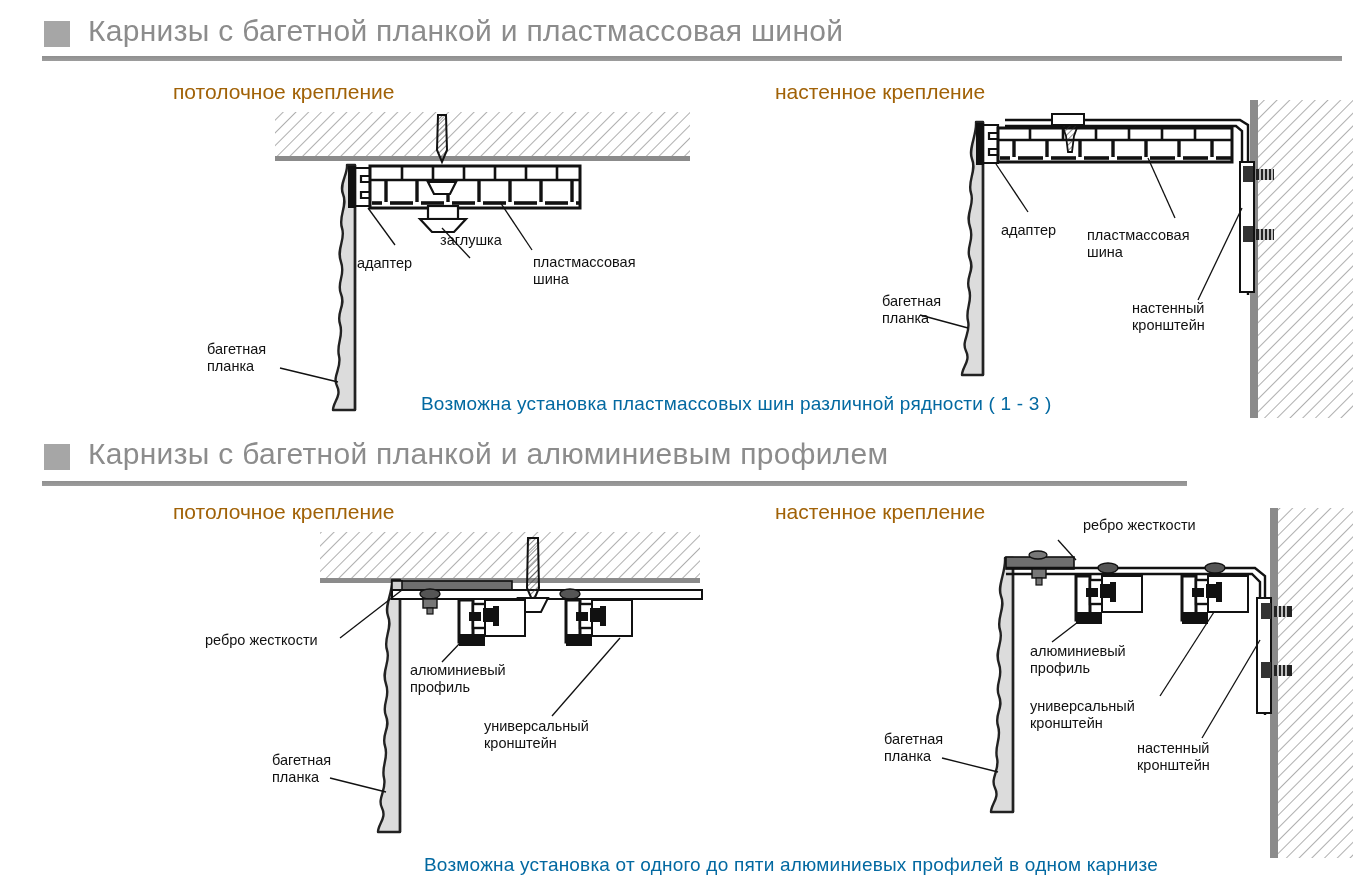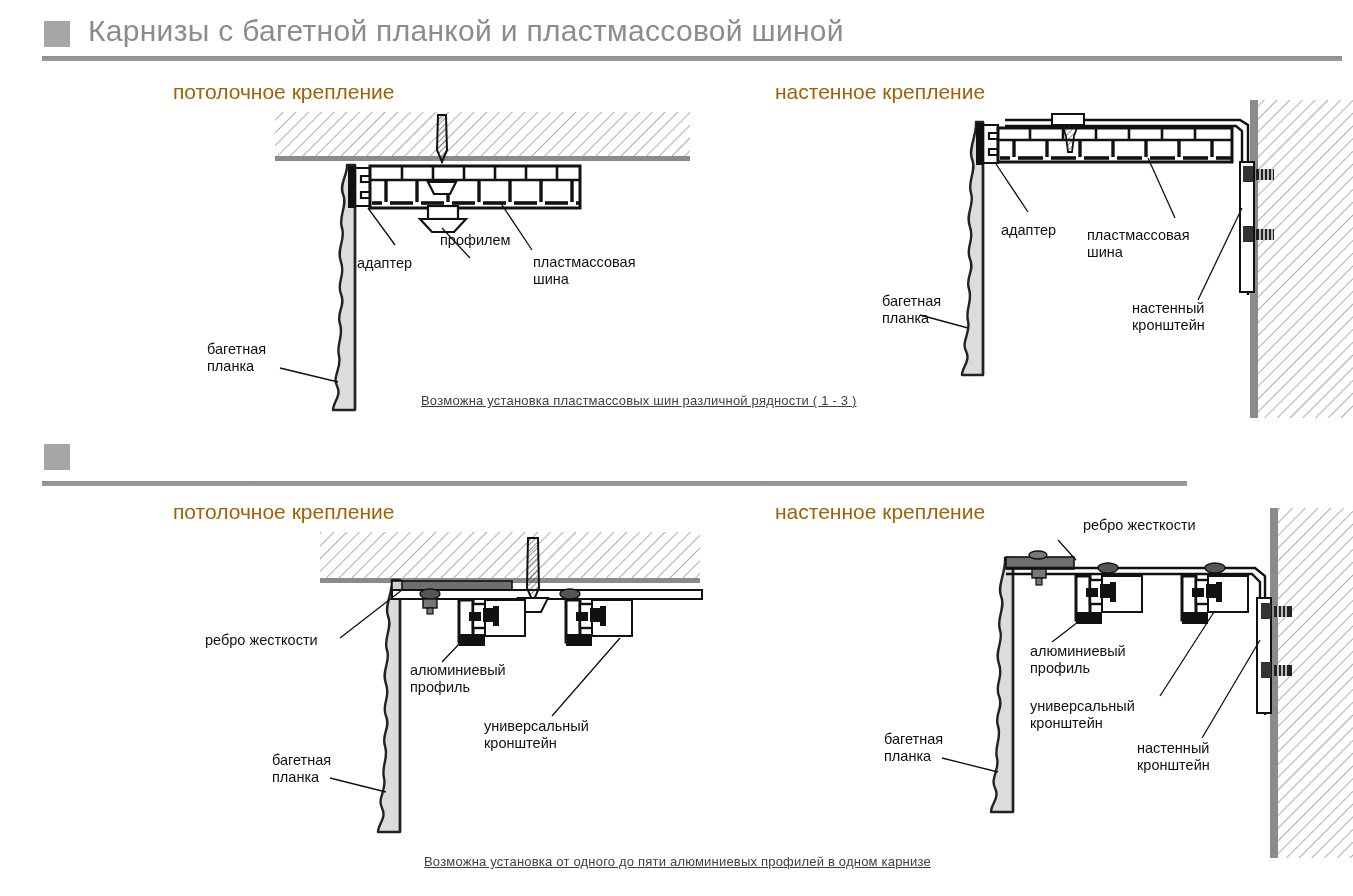--- a/index.html
+++ b/index.html
@@ -21,21 +21,21 @@
     font-family:"Liberation Sans","DejaVu Sans",sans-serif;
   }
   .sec-rule{height:5px;background:linear-gradient(#8f8f8f,#9d9d9d);}
 
   
   .mount-label{
     font-size:21px;color:#a16207;white-space:nowrap;
   }
   
   .note{
-    font-size:13px;color:#404040;white-space:nowrap;letter-spacing:.2px;text-decoration:underline;
+    font-size:19px;color:#0369a1;white-space:nowrap;letter-spacing:.2px;
   }
   
   .plabel{
     font-size:14.5px;color:#111;line-height:17px;white-space:nowrap;
   }
   svg{display:block;overflow:visible;}
 </style>
 </head>
 <body>
 
@@ -46,21 +46,21 @@
       <pattern id="hatchD" width="9" height="9" patternTransform="rotate(45)" patternUnits="userSpaceOnUse">
         <line x1="0" y1="0" x2="0" y2="9" stroke="#9a9a9a" stroke-width="1.6"></line>
       </pattern>
       <pattern id="hatchScrew" width="4" height="4" patternTransform="rotate(45)" patternUnits="userSpaceOnUse">
         <line x1="0" y1="0" x2="0" y2="4" stroke="#333" stroke-width="1.1"></line>
       </pattern>
     </defs>
   </svg>
 
   <div class="abs sec-bullet" style="left:44px;top:21px;"></div>
-  <div class="abs sec-title" style="left:88px;top:14px;">Карнизы с багетной планкой и пластмассовой шиной</div>
+  <div class="abs sec-title" style="left:88px;top:14px;">Карнизы с багетной планкой и пластмассовая шиной</div>
   <div class="abs sec-rule" style="left:42px;top:56px;width:1300px;"></div>
 
   <div class="abs mount-label" style="left:173px;top:80px;">потолочное крепление</div>
   <div class="abs mount-label" style="left:775px;top:80px;">настенное крепление</div>
 
   <svg class="abs" style="left:170px;top:110px;" width="520" height="310" viewBox="0 0 520 310">
 
     <g>
       <rect x="105" y="2" width="415" height="44" fill="url(#hatchD)"></rect>
       <rect x="105" y="46" width="415" height="5" fill="#8b8b8b"></rect>
@@ -136,21 +136,21 @@
 
     <g stroke="#111" stroke-width="1.3" fill="none">
       <line x1="198" y1="98" x2="225" y2="135"></line>
       <line x1="272" y1="118" x2="300" y2="148"></line>
       <line x1="330" y1="92" x2="362" y2="140"></line>
       <line x1="110" y1="258" x2="168" y2="272"></line>
     </g>
   </svg>
 
   <div class="abs plabel" style="left:357px;top:255px;">адаптер</div>
-  <div class="abs plabel" style="left:440px;top:232px;">профилем</div>
+  <div class="abs plabel" style="left:440px;top:232px;">заглушка</div>
   <div class="abs plabel" style="left:533px;top:254px;">
     <span>пластмассовая</span><br>
     <span>шина</span>
   </div>
   <div class="abs plabel" style="left:207px;top:341px;">
     <span>багетная</span><br>
     <span>планка</span>
   </div>
 
   <svg class="abs" style="left:920px;top:100px;" width="433" height="330" viewBox="0 0 433 330">
@@ -259,20 +259,21 @@
     <span>планка</span>
   </div>
   <div class="abs plabel" style="left:1132px;top:300px;">
     <span>настенный</span><br>
     <span>кронштейн</span>
   </div>
 
   <div class="abs note" style="left:421px;top:393px;">Возможна установка пластмассовых шин различной рядности ( 1 - 3 )</div>
 
   <div class="abs sec-bullet" style="left:44px;top:444px;"></div>
+  <div class="abs sec-title" style="left:88px;top:437px;">Карнизы с багетной планкой и алюминиевым профилем</div>
   <div class="abs sec-rule" style="left:42px;top:481px;width:1145px;"></div>
 
   <div class="abs mount-label" style="left:173px;top:500px;">потолочное крепление</div>
   <div class="abs mount-label" style="left:775px;top:500px;">настенное крепление</div>
 
   <svg class="abs" style="left:180px;top:520px;" width="520" height="340" viewBox="0 0 520 340">
 
     <g>
       <rect x="140" y="12" width="380" height="46" fill="url(#hatchD)"></rect>
       <rect x="140" y="58" width="380" height="5" fill="#8b8b8b"></rect>

